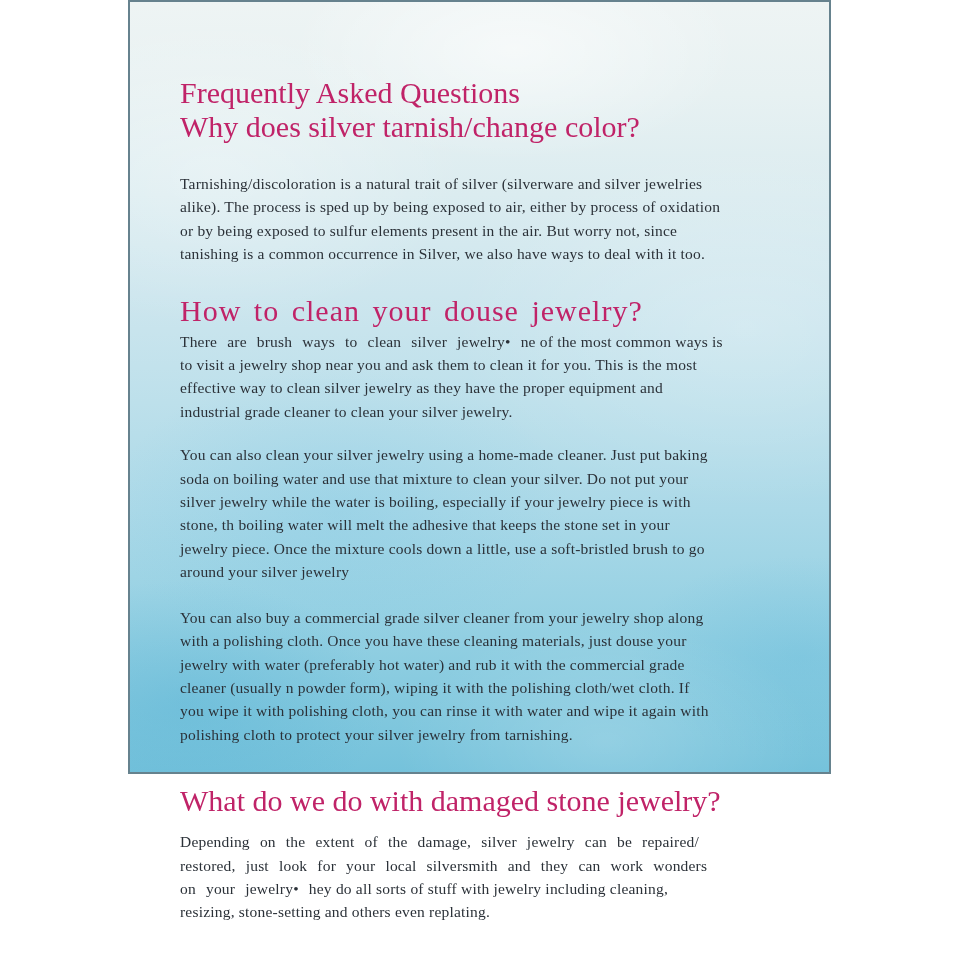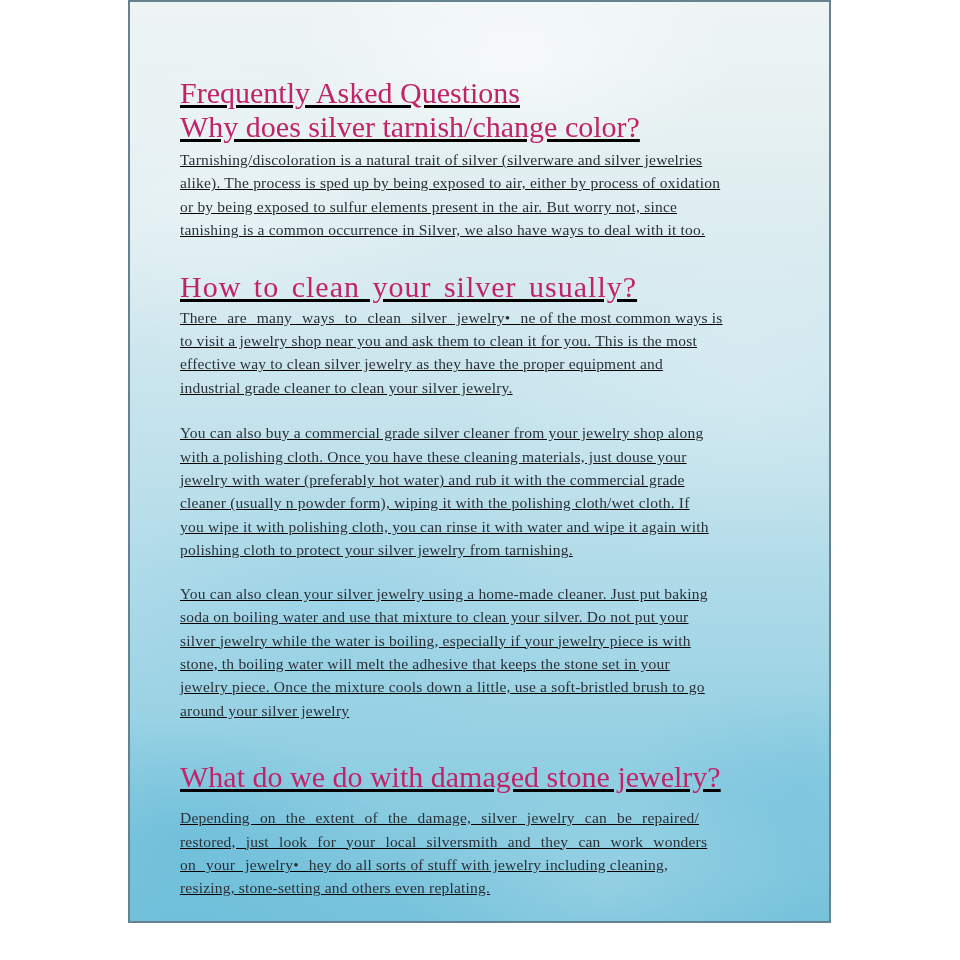--- a/index.html
+++ b/index.html
@@ -12,34 +12,33 @@
   html, body {
     width: 960px; height: 960px;
     background: var(--page-bg);
     font-family: "Liberation Serif", serif;
     overflow: hidden;
   }
   .stage { position: relative; width: 960px; height: 960px; }
   .faq-card {
     position: absolute;
     left: 128px; top: 0;
-    width: 703px; height: 923px;
+    width: 703px; height: 774px;
     border: 2px solid var(--border-color);
     background:
       radial-gradient(ellipse 320px 160px at 55% 6%, rgba(255,255,255,0.55), rgba(255,255,255,0) 70%),
       radial-gradient(ellipse 360px 220px at 12% 22%, rgba(255,255,255,0.30), rgba(255,255,255,0) 70%),
       radial-gradient(ellipse 420px 260px at 88% 42%, rgba(255,255,255,0.22), rgba(255,255,255,0) 70%),
       radial-gradient(ellipse 320px 200px at 30% 66%, rgba(118,196,226,0.28), rgba(118,196,226,0) 72%),
       radial-gradient(ellipse 280px 170px at 8% 91%, rgba(80,175,212,0.35), rgba(80,175,212,0) 72%),
       radial-gradient(ellipse 300px 170px at 68% 96%, rgba(255,255,255,0.18), rgba(255,255,255,0) 70%),
       radial-gradient(ellipse 240px 140px at 96% 85%, rgba(96,185,219,0.30), rgba(96,185,219,0) 72%),
       linear-gradient(180deg,
         #eef4f4 0%, #e7f1f2 12%, #dbecf0 25%, #cde6ee 38%,
         #bde0eb 52%, #abd9e8 66%, #96d1e3 80%, #82c8de 92%, #75c2db 100%);
-    text-decoration: underline;
   }
   .card-content {
     padding: 74px 49px 0 50px;
   }
   .faq-heading {
     font-size: 30px;
     line-height: 34px;
     font-weight: 400;
     color: var(--heading-color);
     white-space: pre-line;
@@ -50,21 +49,21 @@
   }
   .answer-paragraph {
     font-size: 15.5px;
     line-height: 23.4px;
     color: var(--text-color);
     white-space: pre-line;
     letter-spacing: 0.2px;
   }
   .seg-wide { word-spacing: 6px; }
   
-  .m-p1 { margin-top: 4px; }
+  .m-p1 { margin-top: 28px; }
   .m-h2 { margin-top: 28px; }
   .m-p2 { margin-top: 2px; }
   .m-p3 { margin-top: 22px; }
   .m-p4 { margin-top: 20px; }
   .m-h3 { margin-top: 38px; }
   .m-p5 { margin-top: 12px; }
 </style>
 </head>
 <body>
 
@@ -73,40 +72,40 @@
     <div class="card-content">
 
       <h1 class="faq-heading">Frequently Asked Questions
 Why does silver tarnish/change color?</h1>
 
       <p class="answer-paragraph m-p1"><span>Tarnishing/discoloration is a natural trait of silver (silverware and silver jewelries
 alike). The process is sped up by being exposed to air, either by process of oxidation
 or by being exposed to sulfur elements present in the air. But worry not, since
 tanishing is a common occurrence in Silver, we also have ways to deal with it too.</span></p>
 
-      <h2 class="faq-heading heading-spaced m-h2">How to clean your silver usually?</h2>
+      <h2 class="faq-heading heading-spaced m-h2">How to clean your douse jewelry?</h2>
 
-      <p class="answer-paragraph m-p2"><span class="seg-wide">There are many ways to clean silver jewelry• </span><span>ne of the most common ways is
+      <p class="answer-paragraph m-p2"><span class="seg-wide">There are brush ways to clean silver jewelry• </span><span>ne of the most common ways is
 to visit a jewelry shop near you and ask them to clean it for you. This is the most
 effective way to clean silver jewelry as they have the proper equipment and
 industrial grade cleaner to clean your silver jewelry.</span></p>
+
+      <p class="answer-paragraph m-p4"><span>You can also clean your silver jewelry using a home-made cleaner. Just put baking
+soda on boiling water and use that mixture to clean your silver. Do not put your
+silver jewelry while the water is boiling, especially if your jewelry piece is with
+stone, th boiling water will melt the adhesive that keeps the stone set in your
+jewelry piece. Once the mixture cools down a little, use a soft-bristled brush to go
+around your silver jewelry</span></p>
 
       <p class="answer-paragraph m-p3"><span>You can also buy a commercial grade silver cleaner from your jewelry shop along
 with a polishing cloth. Once you have these cleaning materials, just douse your
 jewelry with water (preferably hot water) and rub it with the commercial grade
 cleaner (usually n powder form), wiping it with the polishing cloth/wet cloth. If
 you wipe it with polishing cloth, you can rinse it with water and wipe it again with
 polishing cloth to protect your silver jewelry from tarnishing.</span></p>
-
-      <p class="answer-paragraph m-p4"><span>You can also clean your silver jewelry using a home-made cleaner. Just put baking
-soda on boiling water and use that mixture to clean your silver. Do not put your
-silver jewelry while the water is boiling, especially if your jewelry piece is with
-stone, th boiling water will melt the adhesive that keeps the stone set in your
-jewelry piece. Once the mixture cools down a little, use a soft-bristled brush to go
-around your silver jewelry</span></p>
 
       <h2 class="faq-heading m-h3">What do we do with damaged stone jewelry?</h2>
 
       <p class="answer-paragraph m-p5"><span class="seg-wide">Depending on the extent of the damage, silver jewelry can be repaired/
 restored, just look for your local silversmith and they can work wonders
 on your jewelry• </span><span>hey do all sorts of stuff with jewelry including cleaning,
 resizing, stone-setting and others even replating.</span></p>
 
     </div>
   </div>

